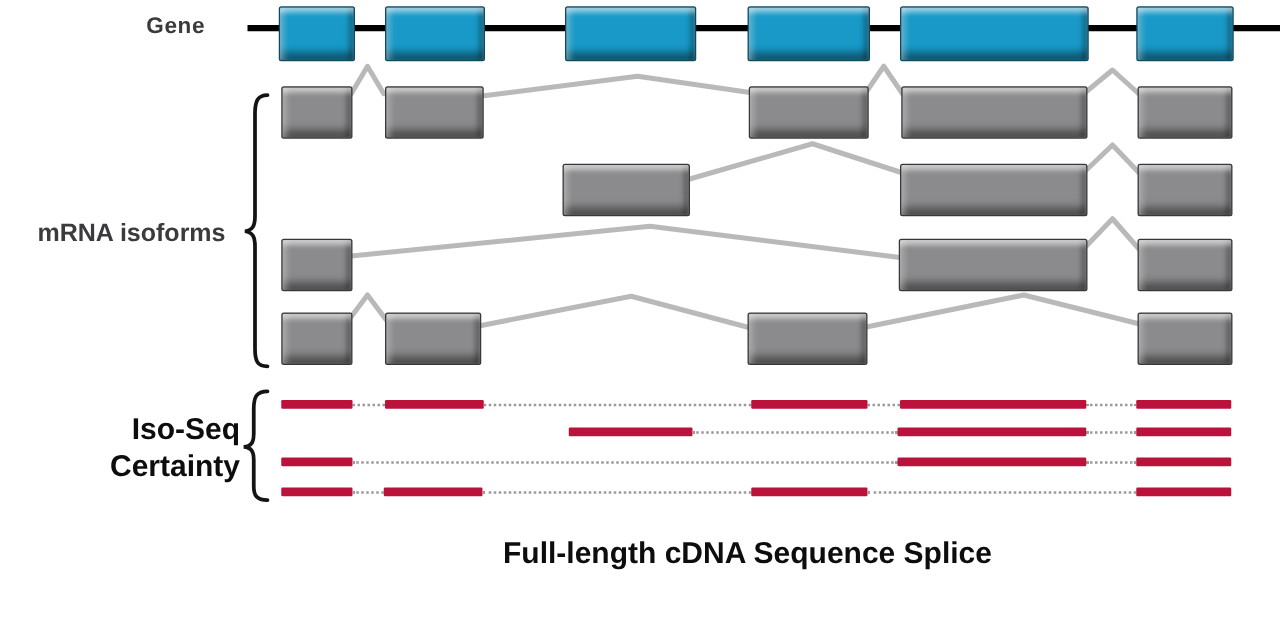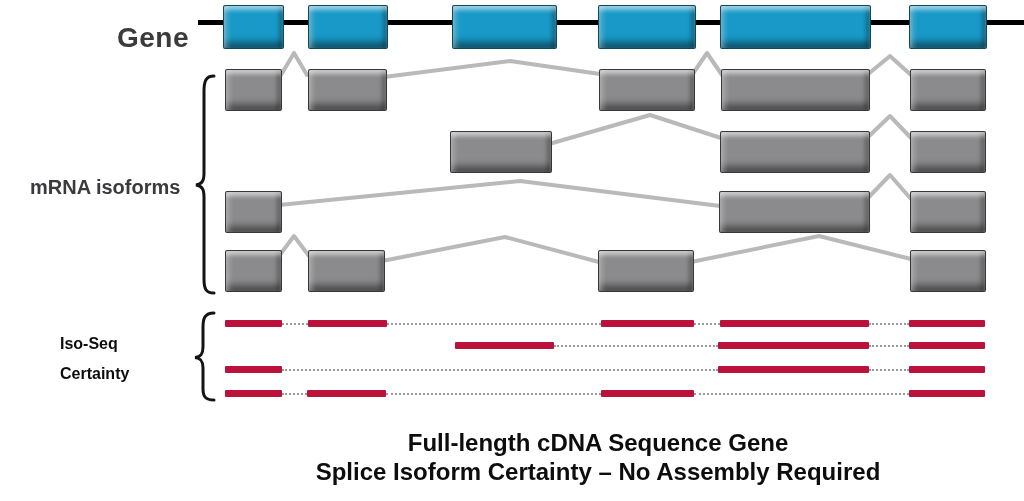--- a/index.html
+++ b/index.html
@@ -21,23 +21,23 @@
     box-shadow: inset 0 5px 4px -1px rgba(255,255,255,.55),
                 inset 5px 0 4px -1px rgba(255,255,255,.25),
                 inset -5px 0 4px -1px rgba(0,0,0,.28),
                 inset 0 -8px 7px -2px rgba(0,0,0,.45);
   }
   .exon-blue{background:var(--exon-fill);border:1px solid rgba(12,60,80,.85);}
   .exon-gray{background:var(--mrna-fill);border:1px solid rgba(45,45,48,.9);}
   .read-bar{background:var(--read-red);border-radius:1px;}
   .intron-dots{border-top:2px dotted var(--intron-dotted);height:0;}
   .label{position:absolute;z-index:3;font-weight:bold;white-space:nowrap;}
-  .gene-label{left:117px;top:10px;font-size:28px;color:var(--label-gray);letter-spacing:.5px;margin-top:12px;}
+  .gene-label{left:117px;top:10px;font-size:18px;color:var(--label-gray);letter-spacing:.5px;}
   .mrna-label{left:30px;top:176px;width:160px;text-align:left;font-size:20px;color:var(--label-gray);}
-  .isoseq-label{left:60px;top:329px;width:132px;text-align:left;font-size:16px;line-height:30px;color:var(--text-black);}
+  .isoseq-label{left:60px;top:329px;width:132px;text-align:right;font-size:24px;line-height:30px;color:var(--text-black);}
   .caption{position:absolute;z-index:3;left:598px;top:428px;transform:translateX(-50%);
            text-align:center;font-weight:bold;font-size:24px;line-height:29px;
            color:var(--text-black);white-space:nowrap;}
 </style>
 </head>
 <body>
 
 <div id="canvas">
 
   <svg id="connector-layer" width="1024" height="501">
@@ -59,22 +59,21 @@
   <div class="label gene-label">Gene</div>
 
   <div class="label mrna-label">mRNA isoforms</div>
 
   <div class="label isoseq-label">
     <div>Iso-Seq</div>
     <div>Certainty</div>
   </div>
 
   <div class="caption">
-    <div>Full-length cDNA Sequence Gene</div>
-    <div>Splice Isoform Certainty – No Assembly Required</div>
+    <div>Full-length cDNA Sequence Splice</div>
   </div>
 
   <div id="shapes">
       <div class="gene-baseline" style="left: 198px; top: 20px; width: 826px; height: 5px;"></div>
       <div class="exon-box exon-blue" style="left: 223px; top: 5px; width: 59px; height: 42px;"></div>
       <div class="exon-box exon-blue" style="left: 308px; top: 5px; width: 78px; height: 42px;"></div>
       <div class="exon-box exon-blue" style="left: 452px; top: 5px; width: 103px; height: 42px;"></div>
       <div class="exon-box exon-blue" style="left: 598px; top: 5px; width: 96px; height: 42px;"></div>
       <div class="exon-box exon-blue" style="left: 720px; top: 5px; width: 149px; height: 42px;"></div>
       <div class="exon-box exon-blue" style="left: 909px; top: 5px; width: 76px; height: 42px;"></div>

